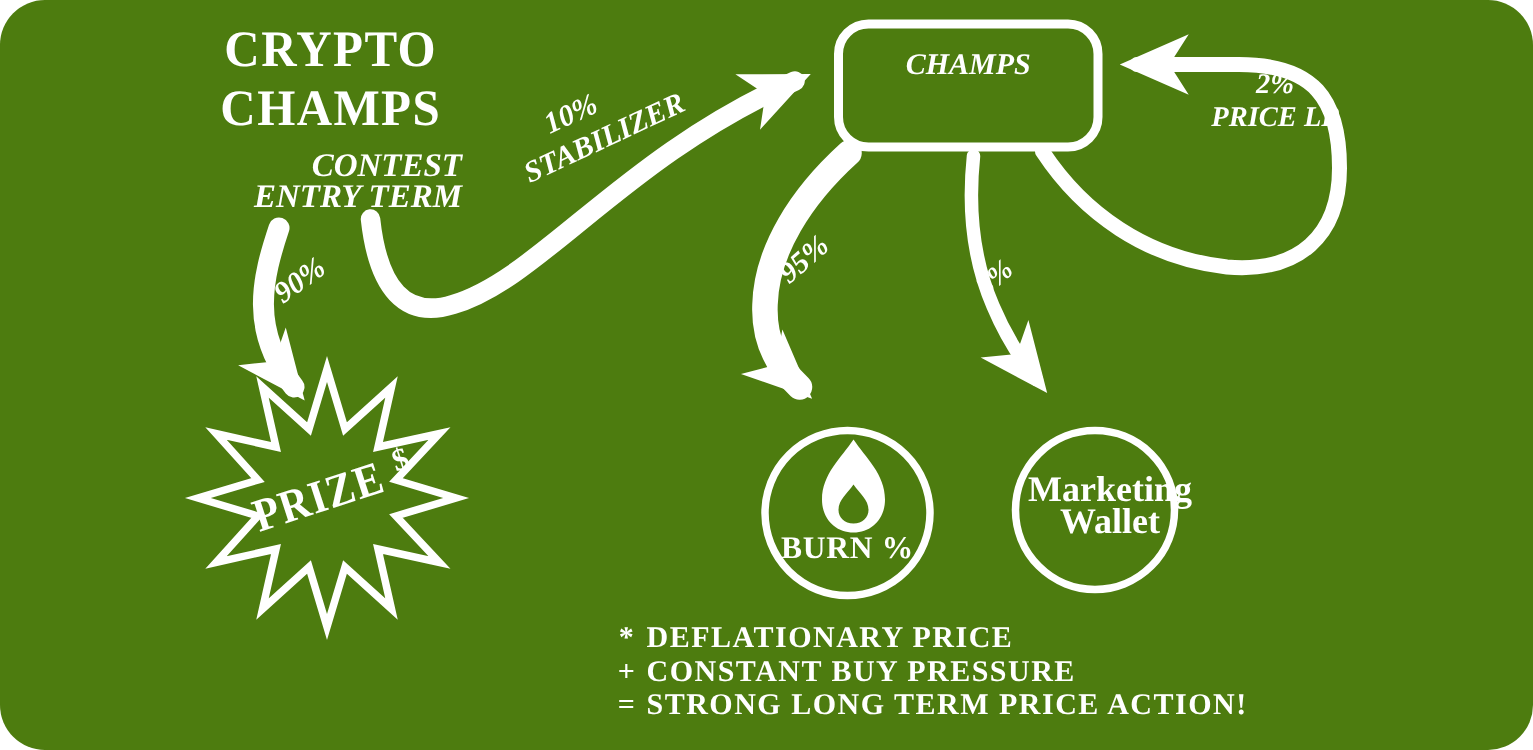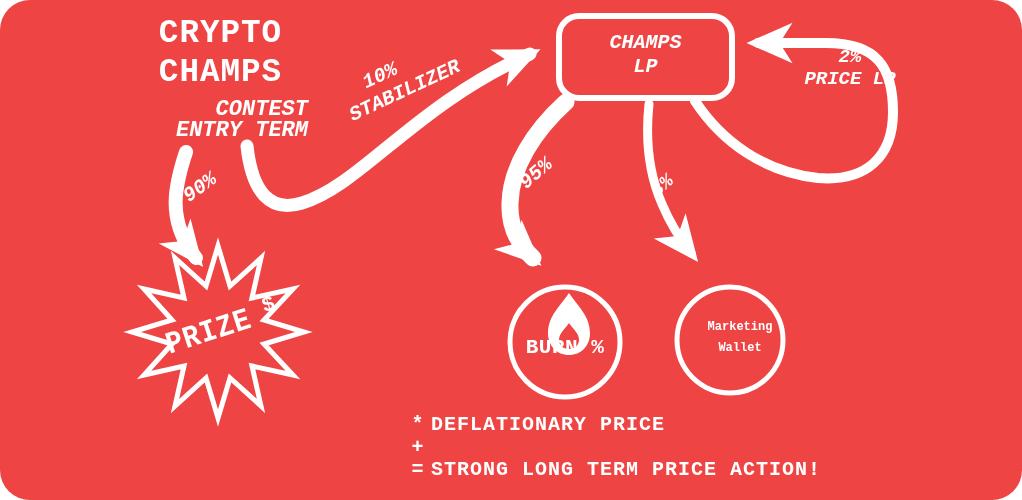--- a/index.html
+++ b/index.html
@@ -1,19 +1,19 @@
 <!DOCTYPE html>
 <html><head>
 <meta charset="utf-8">
 <style>
   html,body { margin:0; padding:0; background:#ffffff; }
   .canvas {
     position:relative; width:1022px; height:500px;
-    background:#ef4444; border-radius:30px; overflow:hidden;
-    font-family:Liberation Mono, monospace; color:#ffffff;
+    background:#4d7c0f; border-radius:30px; overflow:hidden;
+    font-family:Liberation Serif, serif; color:#ffffff;
   }
   svg.layer { position:absolute; left:0; top:0; width:1022px; height:500px; }
   .txt { position:absolute; color:#ffffff; white-space:nowrap; }
 
   .title { left:138px; top:14px; width:165px; text-align:center;
            font-size:34px; line-height:39px; font-weight:bold;
            letter-spacing:1px; transform:scaleX(0.96); }
   .subtitle { left:133px; top:99px; width:175px; text-align:right;
               font-style:italic; font-weight:bold; font-size:22px; line-height:21px; }
 
@@ -28,24 +28,24 @@
   .lp-box-label { left:559px; top:31px; width:173px; text-align:center;
                   font-style:italic; font-weight:bold; font-size:20px; line-height:24px; }
   .deepen { left:772px; top:46px; width:156px; text-align:center;
             font-style:italic; font-weight:bold; font-size:19px; line-height:22px; }
 
   .prize { left:152px; top:310px; width:135px; text-align:center;
            transform:rotate(-18deg); transform-origin:center; }
   .prize .word { font-size:31px; font-weight:bold; letter-spacing:1px; transform:scaleX(0.9); display:inline-block; }
   .prize .cur  { font-size:21px; font-weight:bold; vertical-align:10px; }
 
-  .burn-label { left:507px; top:336px; width:116px; text-align:center;
+  .burn-label { left:507px; top:353px; width:116px; text-align:center;
                 font-weight:bold; font-size:21px; letter-spacing:0.5px; }
   .mkt-label  { left:675px; top:317px; width:130px; text-align:center;
-                font-weight:bold; font-size:12px; line-height:21px; }
+                font-weight:bold; font-size:24px; line-height:21px; }
 
   .footnotes { left:405px; top:414px; }
   .foot-row { display:flex; font-size:20px; font-weight:bold;
               letter-spacing:1px; line-height:22.5px; }
   .foot-row .sym { width:26px; text-align:center; flex:0 0 26px; }
 </style>
 </head>
 <body>
 
 <div class="canvas">
@@ -94,39 +94,39 @@
   <div class="txt rot-label pct90">90%</div>
   <div class="txt rot-label pct95">95%</div>
   <div class="txt rot-label pct3">3%</div>
   <div class="txt deepen">
     <div>2%</div>
     <div>PRICE LP</div>
   </div>
 
   <div class="txt lp-box-label">
     <div>CHAMPS</div>
-    <div>LP</div>
   </div>
   <div class="txt prize">
     <span class="word">PRIZE</span>
     <span class="cur">$</span>
   </div>
   <div class="txt burn-label">BURN %</div>
   <div class="txt mkt-label">
     <div>Marketing</div>
     <div>Wallet</div>
   </div>
 
   <div class="txt footnotes">
     <div class="foot-row">
       <span class="sym">*</span>
       <span>DEFLATIONARY PRICE</span>
     </div>
     <div class="foot-row">
       <span class="sym">+</span>
+      <span>CONSTANT BUY PRESSURE</span>
     </div>
     <div class="foot-row">
       <span class="sym">=</span>
       <span>STRONG LONG TERM PRICE ACTION!</span>
     </div>
   </div>
 
 </div>
 
 </body></html>

